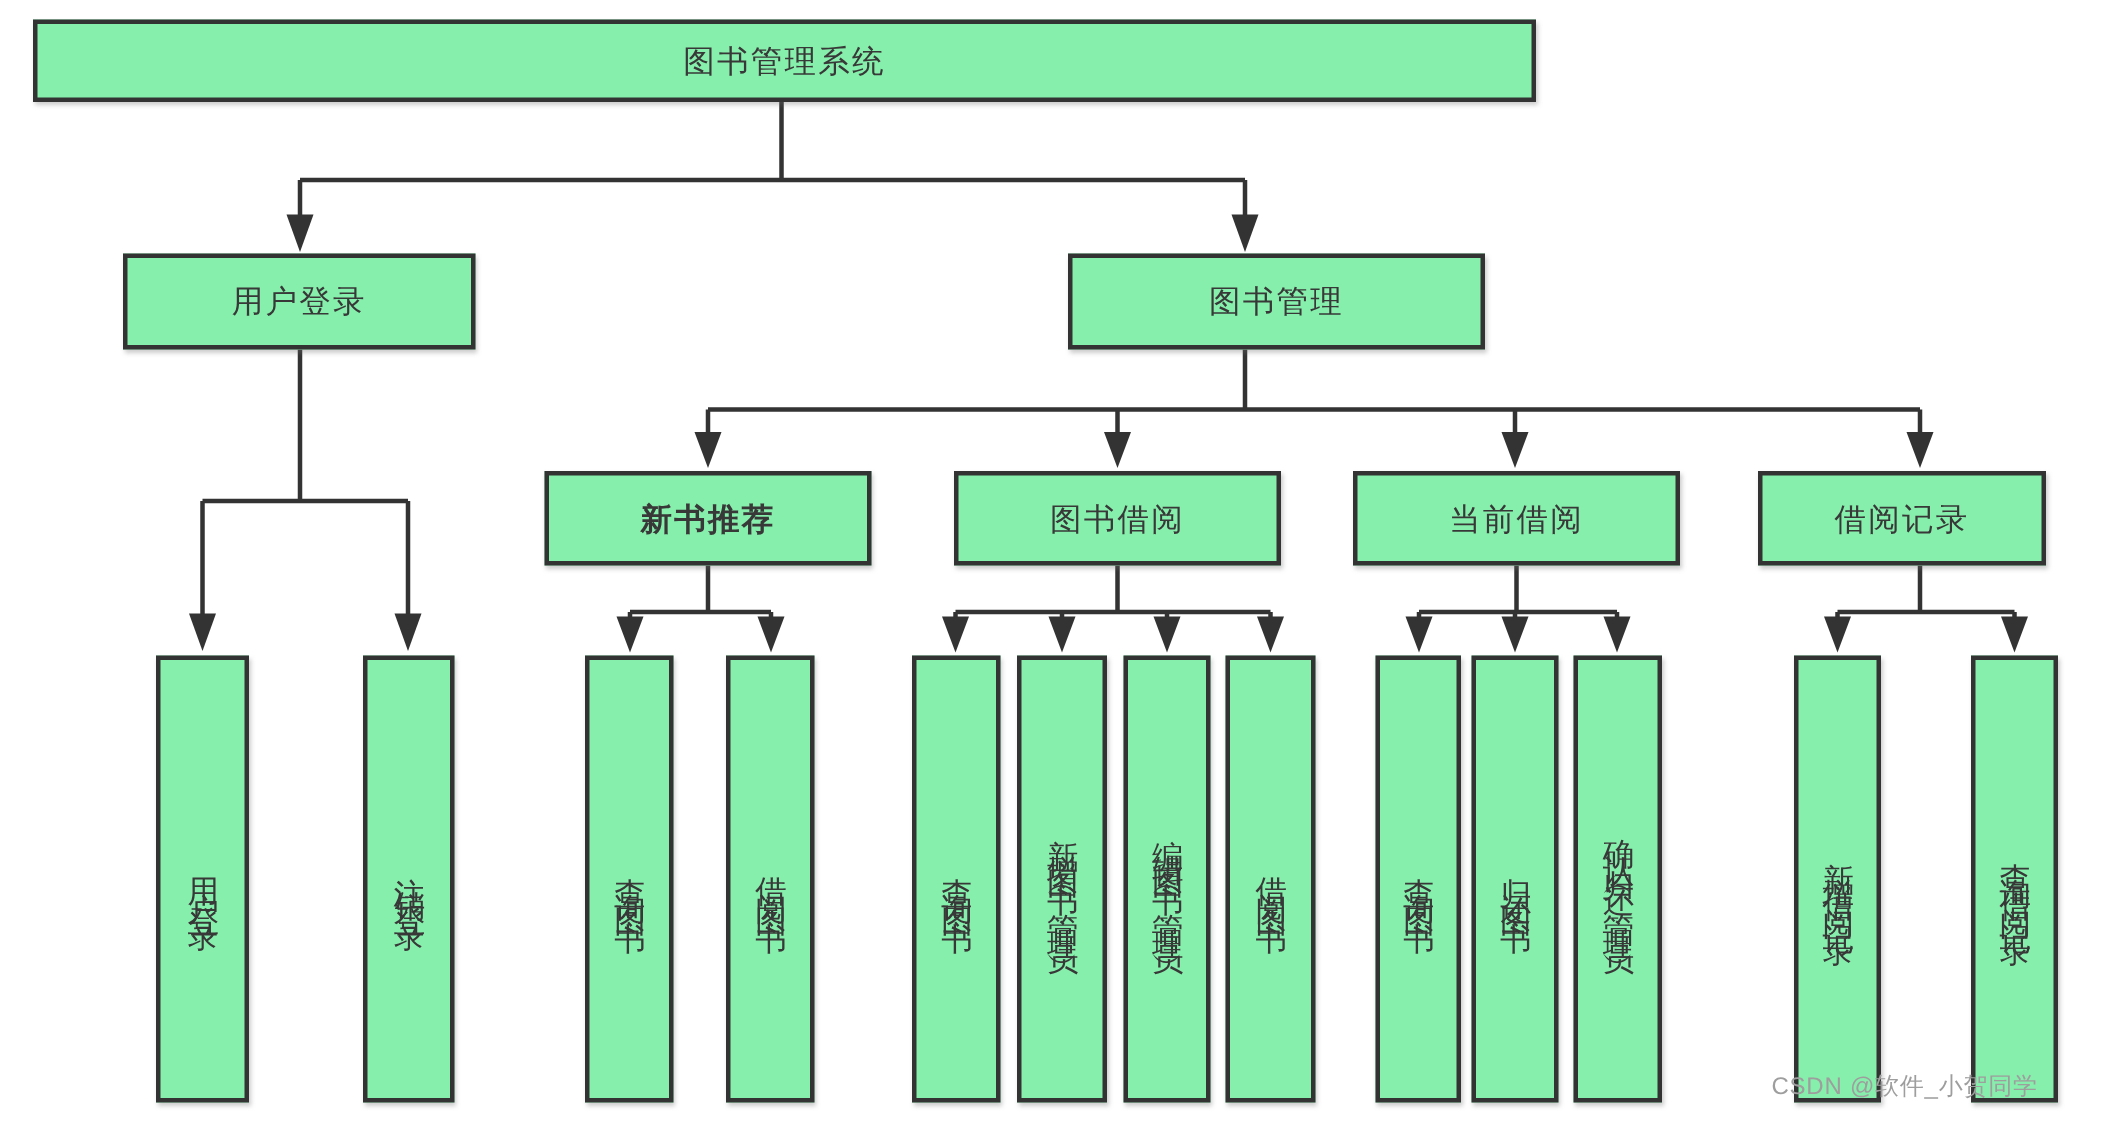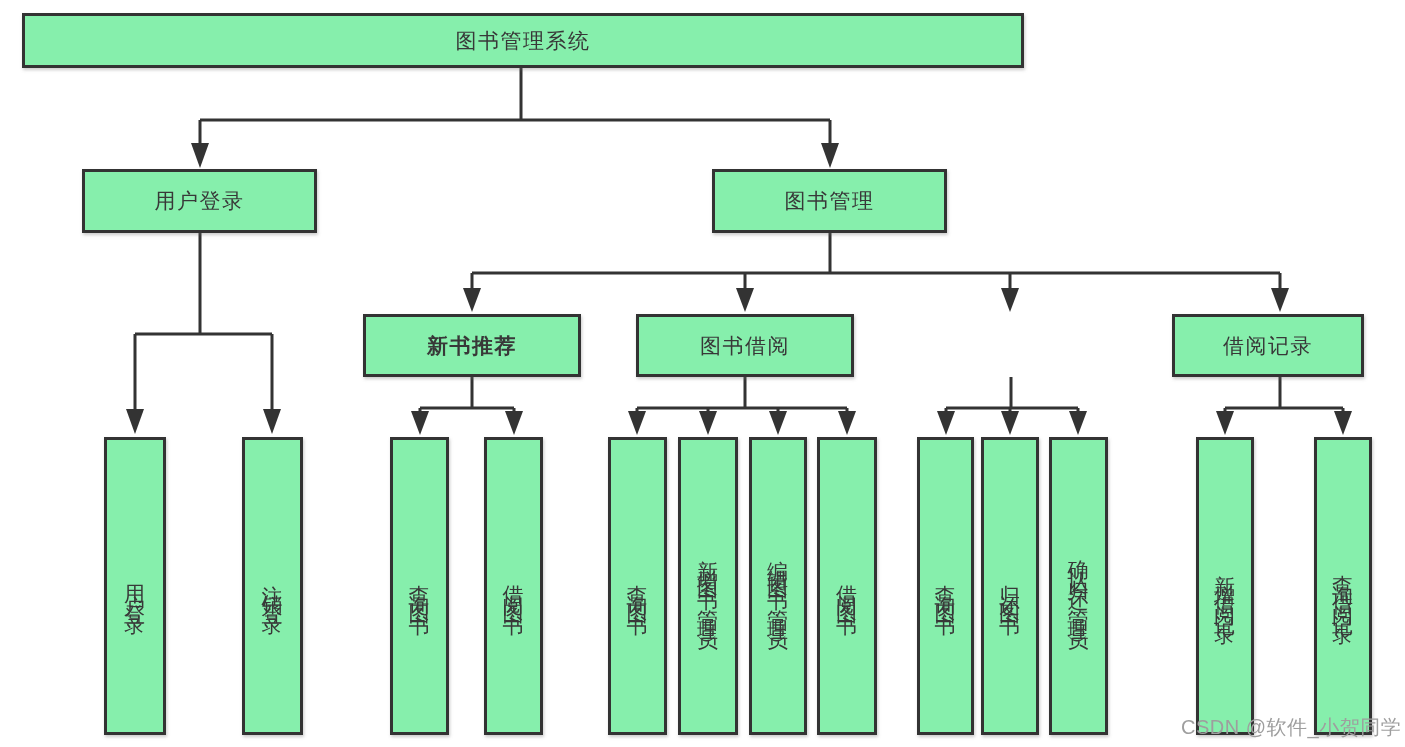--- a/index.html
+++ b/index.html
@@ -15,21 +15,21 @@
     color:#383838;font-size:21px;letter-spacing:1.5px;
     box-shadow:1px 2px 3px rgba(110,110,110,0.35);
   }
   .node.leaf{
     writing-mode:vertical-rl;
     font-size:21px;letter-spacing:10px;line-height:1;
     padding-top:4px;
   }
   .watermark{
     position:absolute;z-index:3;left:1181px;top:714px;
-    color:#9e9e9e;font-size:20px;letter-spacing:0.5px;white-space:nowrap;
+    color:#9e9e9e;font-size:16px;letter-spacing:0.5px;white-space:nowrap;
   }
 </style>
 </head>
 <body>
 
 <div class="stage">
 
   <svg class="wires" width="1405" height="747" viewBox="0 0 1405 747">
 
     <path d="M521 68 V120 M200 120 H830 M200 120 V144 M830 120 V144"></path>
@@ -62,24 +62,25 @@
     <polygon points="1069,411 1087,411 1078,435"></polygon>
 
     <path d="M1280 377 V408 M1225 408 H1343 M1225 408 V412 M1343 408 V412"></path>
     <polygon points="1216,411 1234,411 1225,435"></polygon>
     <polygon points="1334,411 1352,411 1343,435"></polygon>
   </svg>
 
   <div class="node" style="left:22px;top:13px;width:1002px;height:55px;">图书管理系统</div>
 
   <div class="node" style="left:82px;top:169px;width:235px;height:64px;">用户登录</div>
-  <div class="node" style="left:712px;top:169px;width:235px;height:64px;">图书管理</div>
+  <div class="node" style="left:712px;top:169px;width:278px;height:64px;">图书管理</div>
 
   <div class="node" style="left:363px;top:314px;width:218px;height:63px;font-weight:bold;">新书推荐</div>
   <div class="node" style="left:636px;top:314px;width:218px;height:63px;">图书借阅</div>
+  <div class="node" style="left:902px;top:314px;width:218px;height:63px;">当前借阅</div>
   <div class="node" style="left:1172px;top:314px;width:192px;height:63px;">借阅记录</div>
 
   <div class="node leaf" style="left:104px;top:437px;width:62px;height:298px;">用户登录</div>
   <div class="node leaf" style="left:242px;top:437px;width:61px;height:298px;">注销登录</div>
 
   <div class="node leaf" style="left:390px;top:437px;width:59px;height:298px;">查询图书</div>
   <div class="node leaf" style="left:484px;top:437px;width:59px;height:298px;">借阅图书</div>
 
   <div class="node leaf" style="left:608px;top:437px;width:59px;height:298px;">查询图书</div>
   <div class="node leaf" style="left:678px;top:437px;width:60px;height:298px;">新增图书（管理员）</div>

